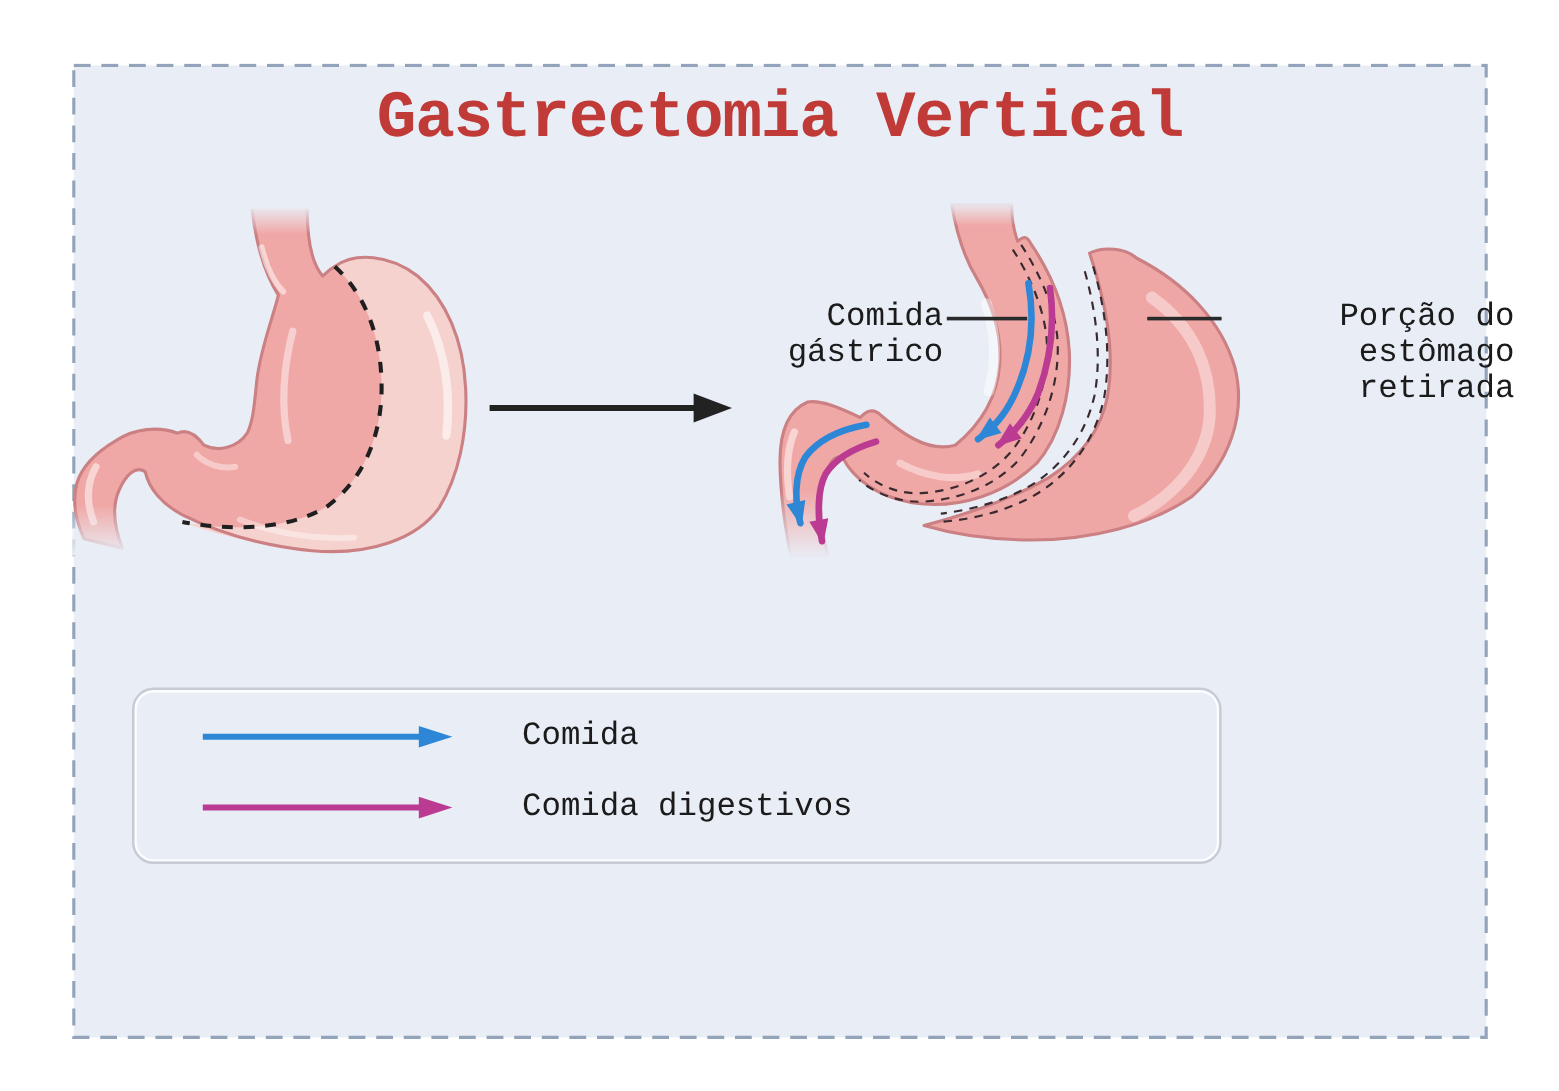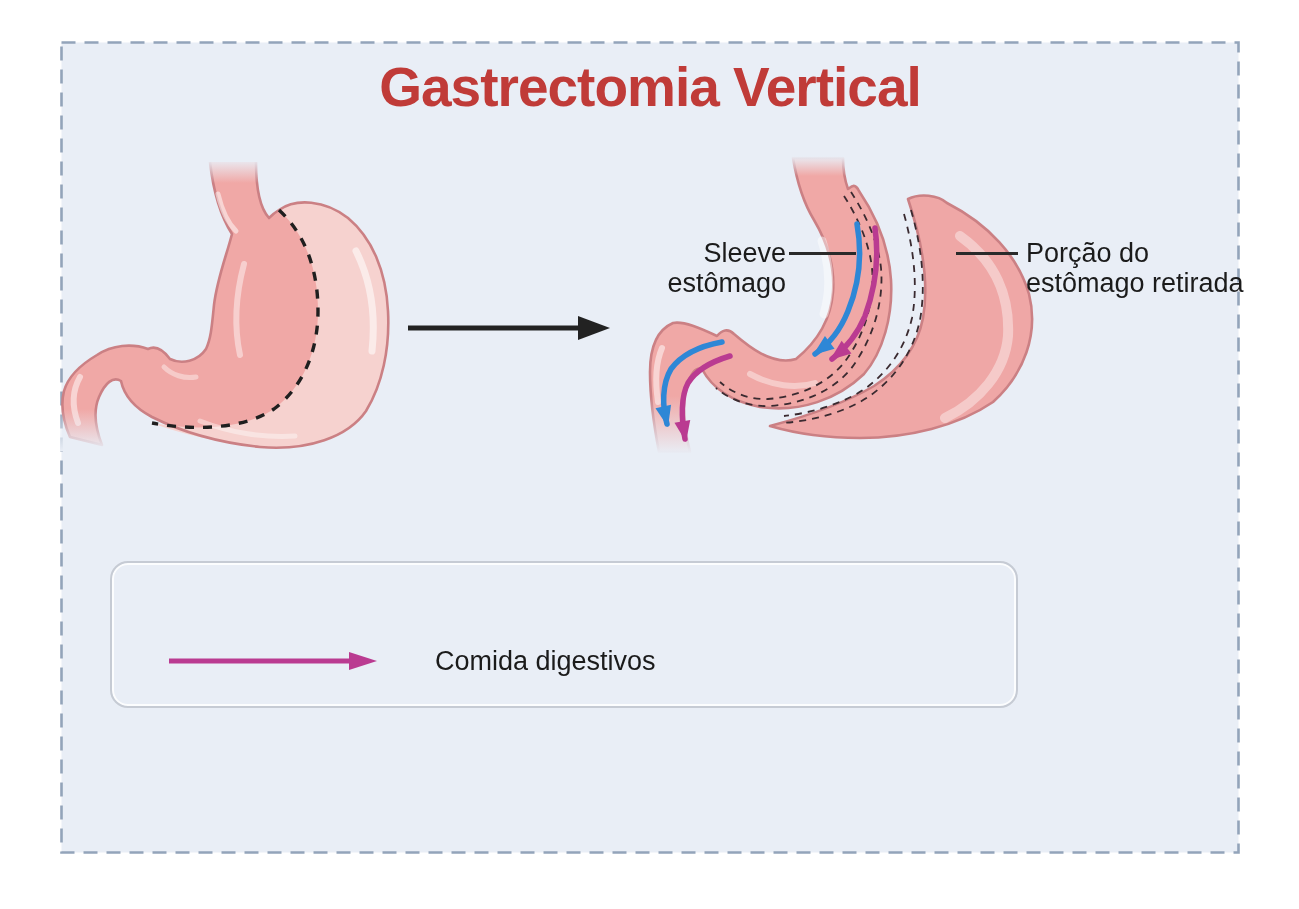--- a/index.html
+++ b/index.html
@@ -1,39 +1,39 @@
 <!DOCTYPE html>
 <html><head>
 <meta charset="utf-8">
 <style>
   * { margin: 0; padding: 0; box-sizing: border-box; }
   html, body { width: 1299px; height: 909px; background: #ffffff; font-family: "Liberation Sans", sans-serif; }
   .page { position: relative; width: 1299px; height: 909px; background: #ffffff; overflow: hidden; }
 
   .panel {
-    position: absolute; left: 60px; top: 41px; width: 1180px; height: 813px;
+    position: absolute; left: 60px; top: 53px; width: 1180px; height: 813px; font-family: Liberation Mono, monospace;
   }
   .panel-border-svg { position: absolute; left: 0; top: 0; width: 100%; height: 100%; }
 
   .title {
     position: absolute; left: 0; top: 14px; width: 1180px;
     text-align: center; font-size: 55px; font-weight: bold; letter-spacing: -1px;
     color: #c03b38;
   }
 
   .illustration { position: absolute; }
   .left-stomach-svg  { left: 0px;   top: 118px; width: 350px; height: 315px; }
   .transition-arrow-svg { left: 340px; top: 271px; width: 220px; height: 32px; }
   .right-stomach-svg { left: 550px; top: 115px; width: 440px; height: 320px; }
 
   .callout-label {
     position: absolute; font-size: 27px; line-height: 1.12; color: #1b1b1b;
   }
   .label-sleeve  { left: 576px; top: 197px; width: 150px; text-align: right; }
-  .label-removed { left: 966px; top: 197px; width: 236px; text-align: left; }
+  .label-removed { left: 966px; top: 197px; width: 236px; text-align: right; }
 
   .pointer-line { position: absolute; height: 3px; background: #2a2a2a; }
   .pointer-sleeve  { left: 729px; top: 211px; width: 67px; }
   .pointer-removed { left: 896px; top: 211px; width: 62px; }
 
   .legend-box {
     position: absolute; left: 50px; top: 520px; width: 908px; height: 147px;
     border: 2px solid #c6cbd4; border-radius: 18px;
     box-shadow: inset 0 0 0 2px rgba(255,255,255,0.85);
   }
@@ -162,27 +162,34 @@
       <g>
         <path fill="none" stroke-width="5.5" stroke-linecap="round" d="M112,186 C90,190 72,198 61,213 C52,228 52,250 57,268" stroke="#2e87d6"></path>
         <polygon points="0,0 -21,-8 -21,8" transform="translate(58,271) rotate(77)" fill="#2e87d6"></polygon>
       </g>
       <g>
         <path fill="none" stroke-width="5.5" stroke-linecap="round" d="M120,200 C100,206 86,214 78,227 C71,240 71,262 75,283" stroke="#ba3b91"></path>
         <polygon points="0,0 -21,-8 -21,8" transform="translate(76,286) rotate(80)" fill="#ba3b91"></polygon>
       </g>
     </svg>
 
-    <div class="callout-label label-sleeve">Sleeve estômago</div>
+    <div class="callout-label label-sleeve">Comida gástrico</div>
     <div class="pointer-line pointer-sleeve"></div>
 
     <div class="callout-label label-removed">Porção do estômago retirada</div>
     <div class="pointer-line pointer-removed"></div>
 
     <div class="legend-box">
+      <div class="legend-row legend-row-1">
+        <svg class="legend-arrow-svg" viewBox="0 0 218 24">
+          <line x1="4" y1="12" x2="186" y2="12" stroke-width="5" stroke="#2e87d6"></line>
+          <polygon points="184,3 212,12 184,21" fill="#2e87d6"></polygon>
+        </svg>
+        <span class="legend-label">Comida</span>
+      </div>
       <div class="legend-row legend-row-2">
         <svg class="legend-arrow-svg" viewBox="0 0 218 24">
           <line x1="4" y1="12" x2="186" y2="12" stroke-width="5" stroke="#ba3b91"></line>
           <polygon points="184,3 212,12 184,21" fill="#ba3b91"></polygon>
         </svg>
         <span class="legend-label">Comida digestivos</span>
       </div>
     </div>
 
   </div>

